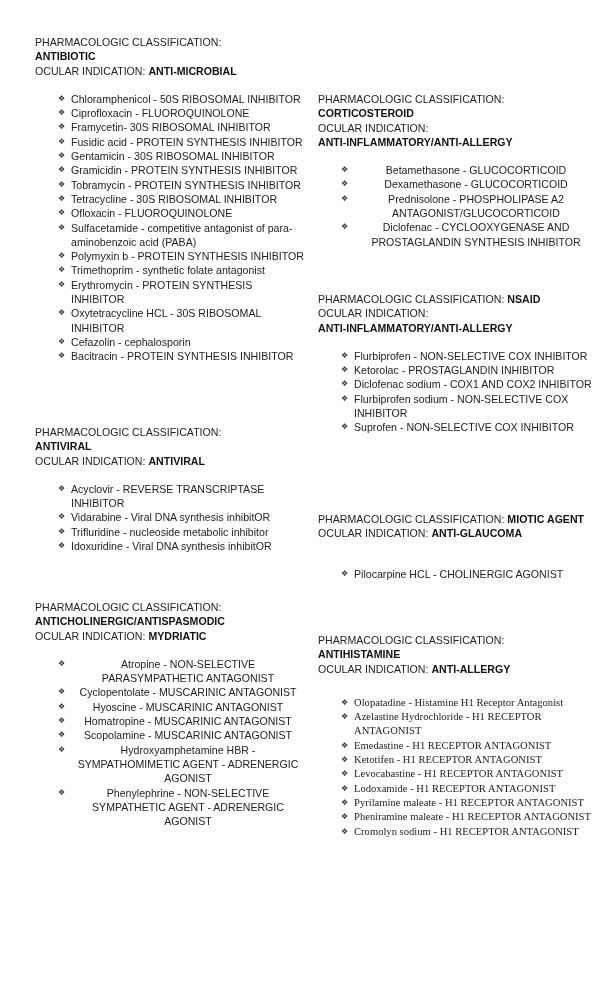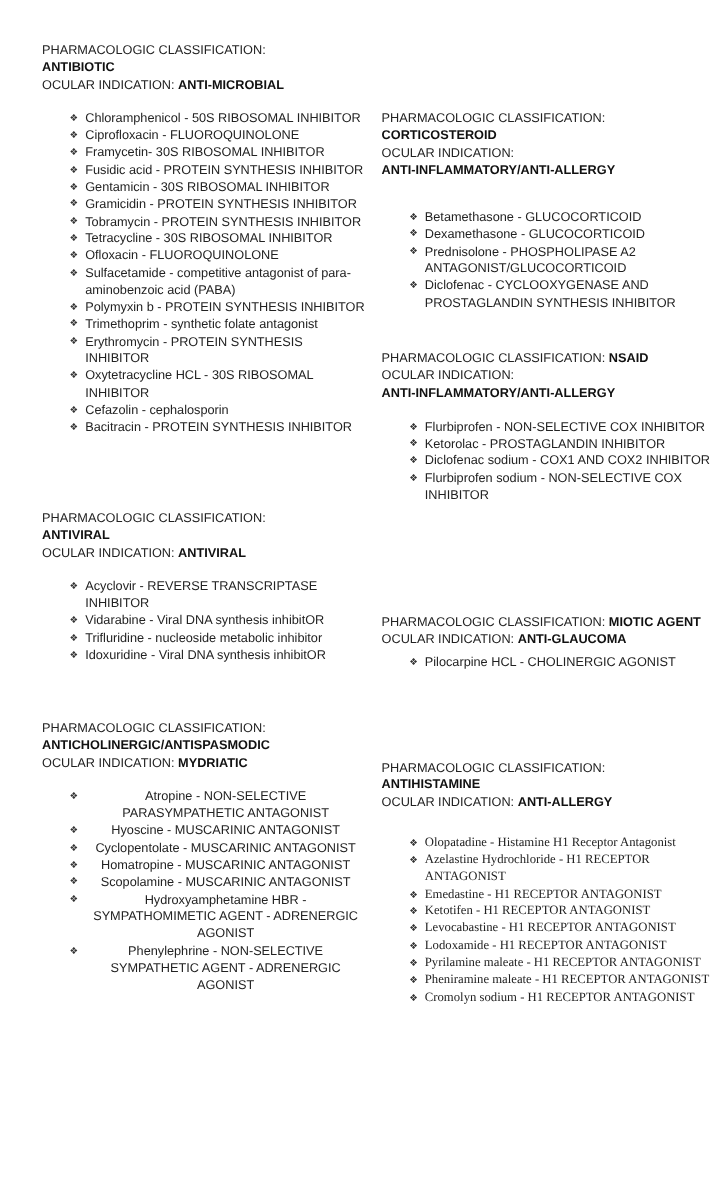--- a/index.html
+++ b/index.html
@@ -57,58 +57,59 @@
       <li>Trifluridine - nucleoside metabolic inhibitor</li>
       <li>Idoxuridine - Viral DNA synthesis inhibitOR</li>
     </ul>
   </div>
 
   <div class="section" style="position:absolute; top:565px; width:270px;">
     <div class="hdr"><span>PHARMACOLOGIC CLASSIFICATION:</span><br><b>ANTICHOLINERGIC/ANTISPASMODIC</b></div>
     <div class="hdr"><span>OCULAR INDICATION:</span> <b>MYDRIATIC</b></div>
     <ul class="drugs" style="margin-top:14px;text-align:center;">
       <li>Atropine - NON-SELECTIVE PARASYMPATHETIC ANTAGONIST</li>
+      <li>Cyclopentolate - MUSCARINIC ANTAGONIST</li>
       <li>Hyoscine - MUSCARINIC ANTAGONIST</li>
-      <li>Cyclopentolate - MUSCARINIC ANTAGONIST</li>
       <li>Homatropine - MUSCARINIC ANTAGONIST</li>
       <li>Scopolamine - MUSCARINIC ANTAGONIST</li>
       <li>Hydroxyamphetamine HBR - SYMPATHOMIMETIC AGENT - ADRENERGIC AGONIST</li>
       <li>Phenylephrine -  NON-SELECTIVE SYMPATHETIC AGENT - ADRENERGIC AGONIST</li>
     </ul>
   </div>
 </div>
 
 <div class="col col-right">
 
   <div class="section" style="position:absolute; top:0; width:280px;">
     <div class="hdr"><span>PHARMACOLOGIC CLASSIFICATION:</span><br><b>CORTICOSTEROID</b></div>
     <div class="hdr"><span>OCULAR INDICATION:</span><br><b>ANTI-INFLAMMATORY/ANTI-ALLERGY</b></div>
-    <ul class="drugs" style="margin-top:25px;">
+    <ul class="drugs" style="margin-top:14px;text-align:center;">
       <li>Betamethasone - GLUCOCORTICOID</li>
       <li>Dexamethasone - GLUCOCORTICOID</li>
       <li>Prednisolone - PHOSPHOLIPASE A2 ANTAGONIST/GLUCOCORTICOID</li>
       <li>Diclofenac - CYCLOOXYGENASE AND PROSTAGLANDIN SYNTHESIS INHIBITOR</li>
     </ul>
   </div>
 
   <div class="section" style="position:absolute; top:200px; width:280px;">
     <div class="hdr"><span>PHARMACOLOGIC CLASSIFICATION:</span> <b>NSAID</b></div>
     <div class="hdr"><span>OCULAR INDICATION:</span><br><b>ANTI-INFLAMMATORY/ANTI-ALLERGY</b></div>
     <ul class="drugs" style="margin-top:14px;">
       <li>Flurbiprofen - NON-SELECTIVE COX INHIBITOR</li>
       <li>Ketorolac - PROSTAGLANDIN INHIBITOR</li>
       <li>Diclofenac sodium - COX1 AND COX2 INHIBITOR</li>
       <li>Flurbiprofen sodium - NON-SELECTIVE COX INHIBITOR</li>
+      <li>Suprofen - NON-SELECTIVE COX INHIBITOR</li>
     </ul>
   </div>
 
   <div class="section" style="position:absolute; top:420px; width:280px;">
     <div class="hdr"><span>PHARMACOLOGIC CLASSIFICATION:</span> <b>MIOTIC AGENT</b></div>
     <div class="hdr"><span>OCULAR INDICATION:</span> <b>ANTI-GLAUCOMA</b></div>
-    <ul class="drugs" style="margin-top:4px;">
+    <ul class="drugs" style="margin-top:26px;">
       <li>Pilocarpine HCL - CHOLINERGIC AGONIST</li>
     </ul>
   </div>
 
   <div class="section" style="position:absolute; top:541px; width:280px;">
     <div class="hdr"><span>PHARMACOLOGIC CLASSIFICATION:</span><br><b>ANTIHISTAMINE</b></div>
     <div class="hdr"><span>OCULAR INDICATION:</span> <b>ANTI-ALLERGY</b></div>
     <ul class="drugs" style="margin-top:20px;font-family:Liberation Serif, serif;">
       <li>Olopatadine - Histamine H1 Receptor Antagonist</li>
       <li>Azelastine Hydrochloride - H1 RECEPTOR ANTAGONIST</li>

